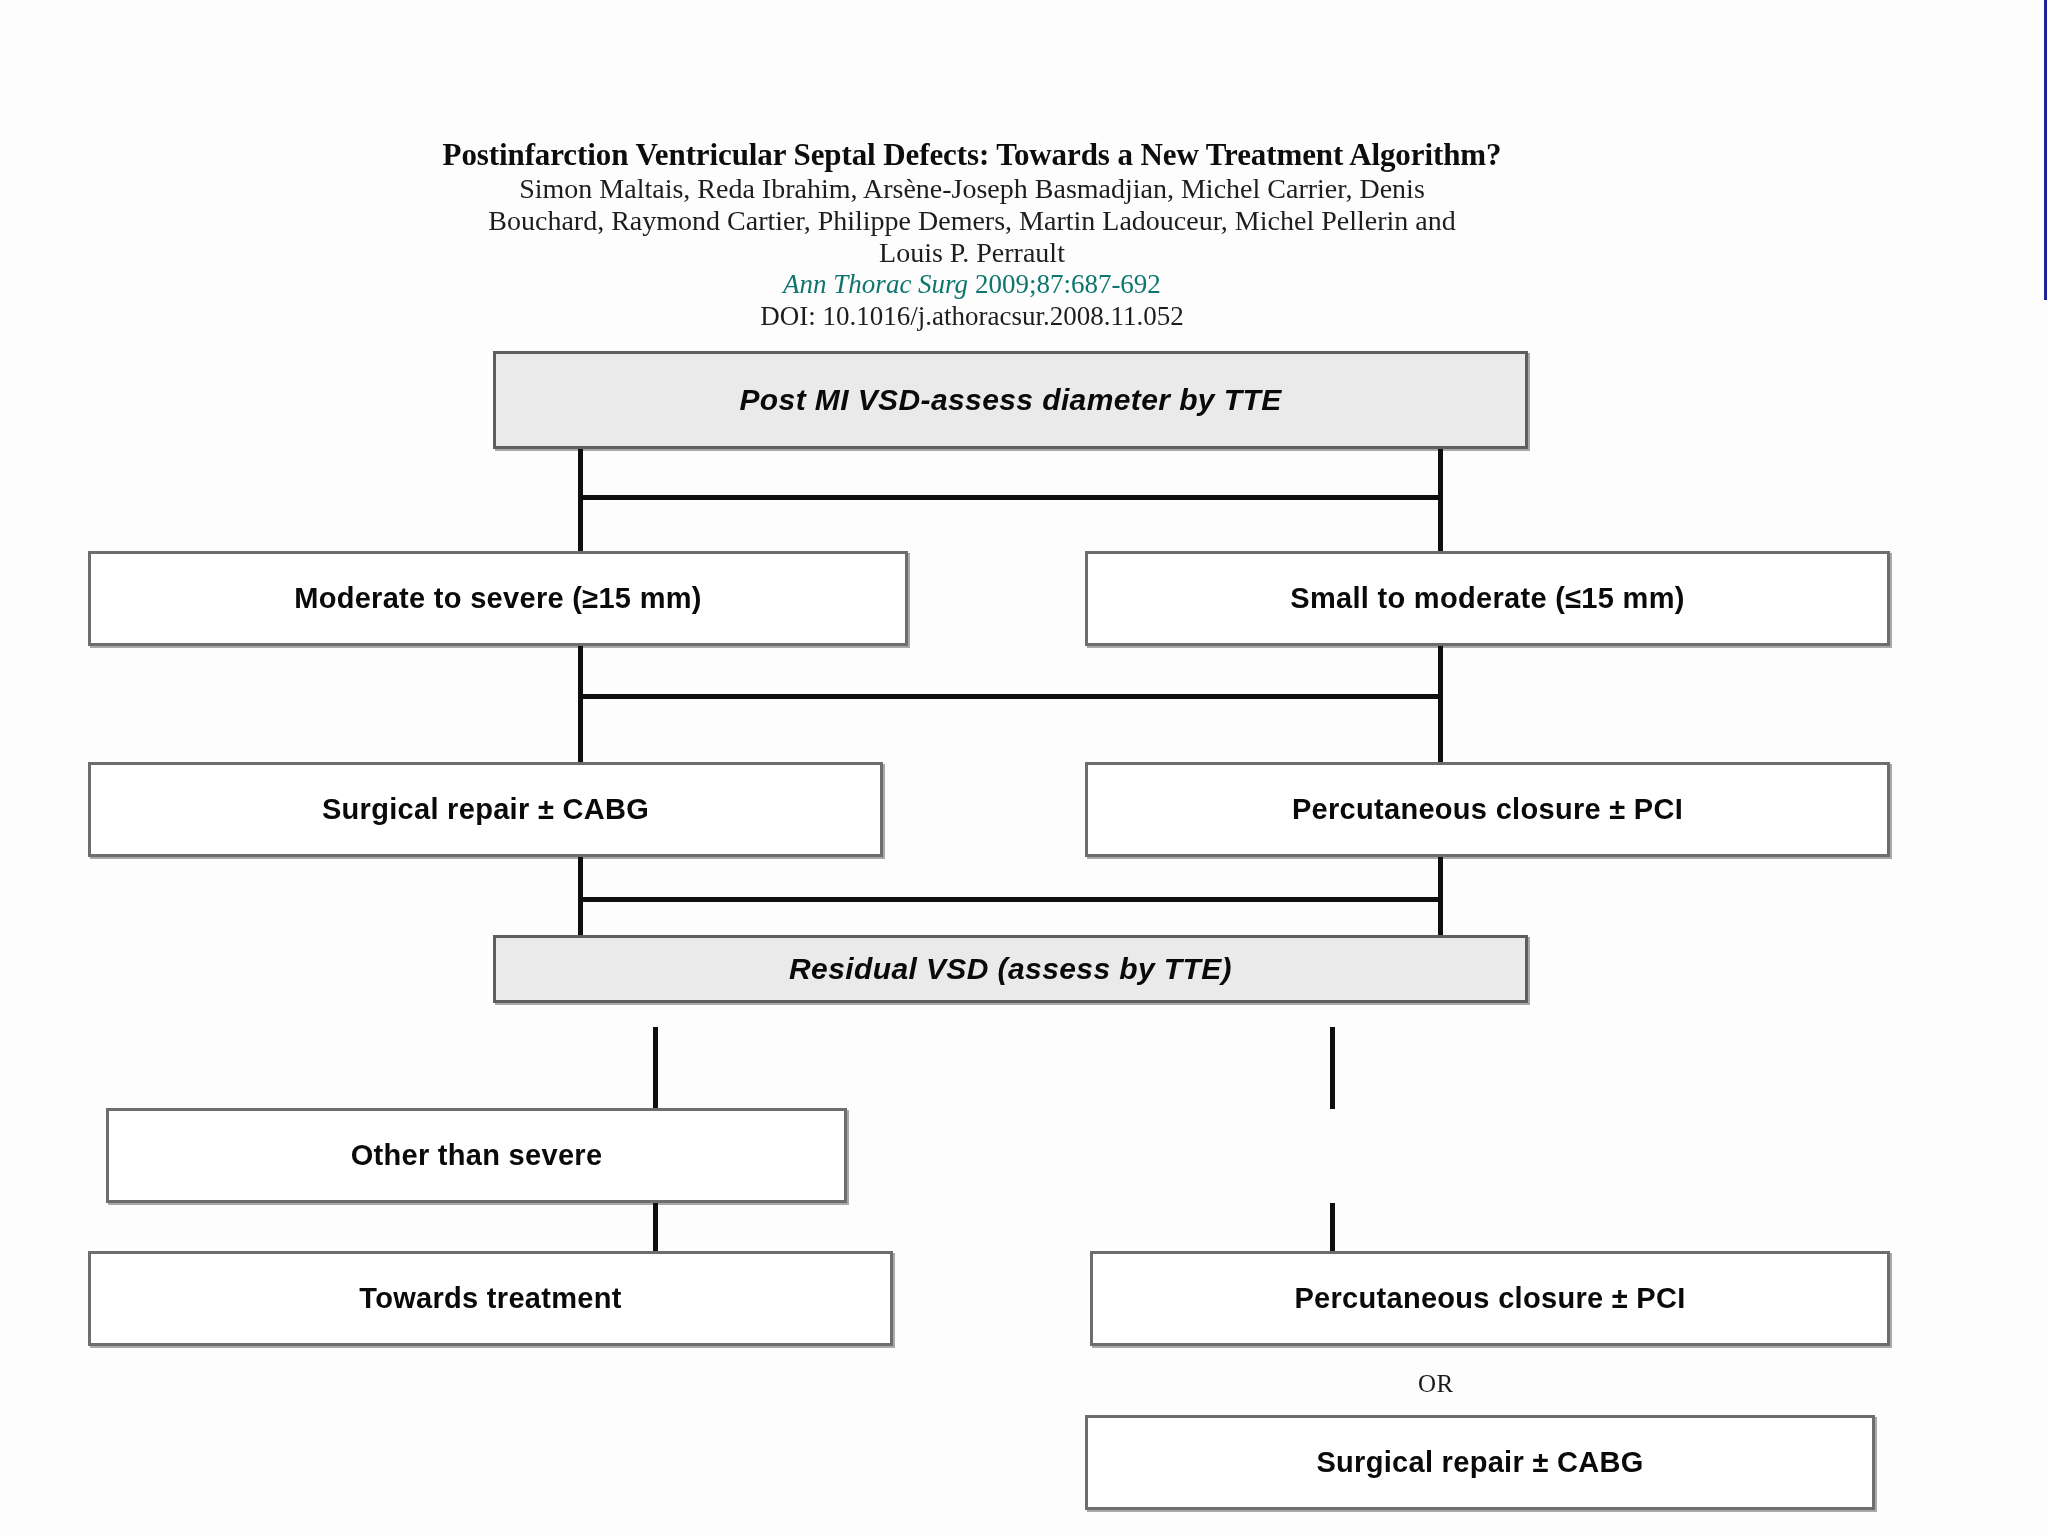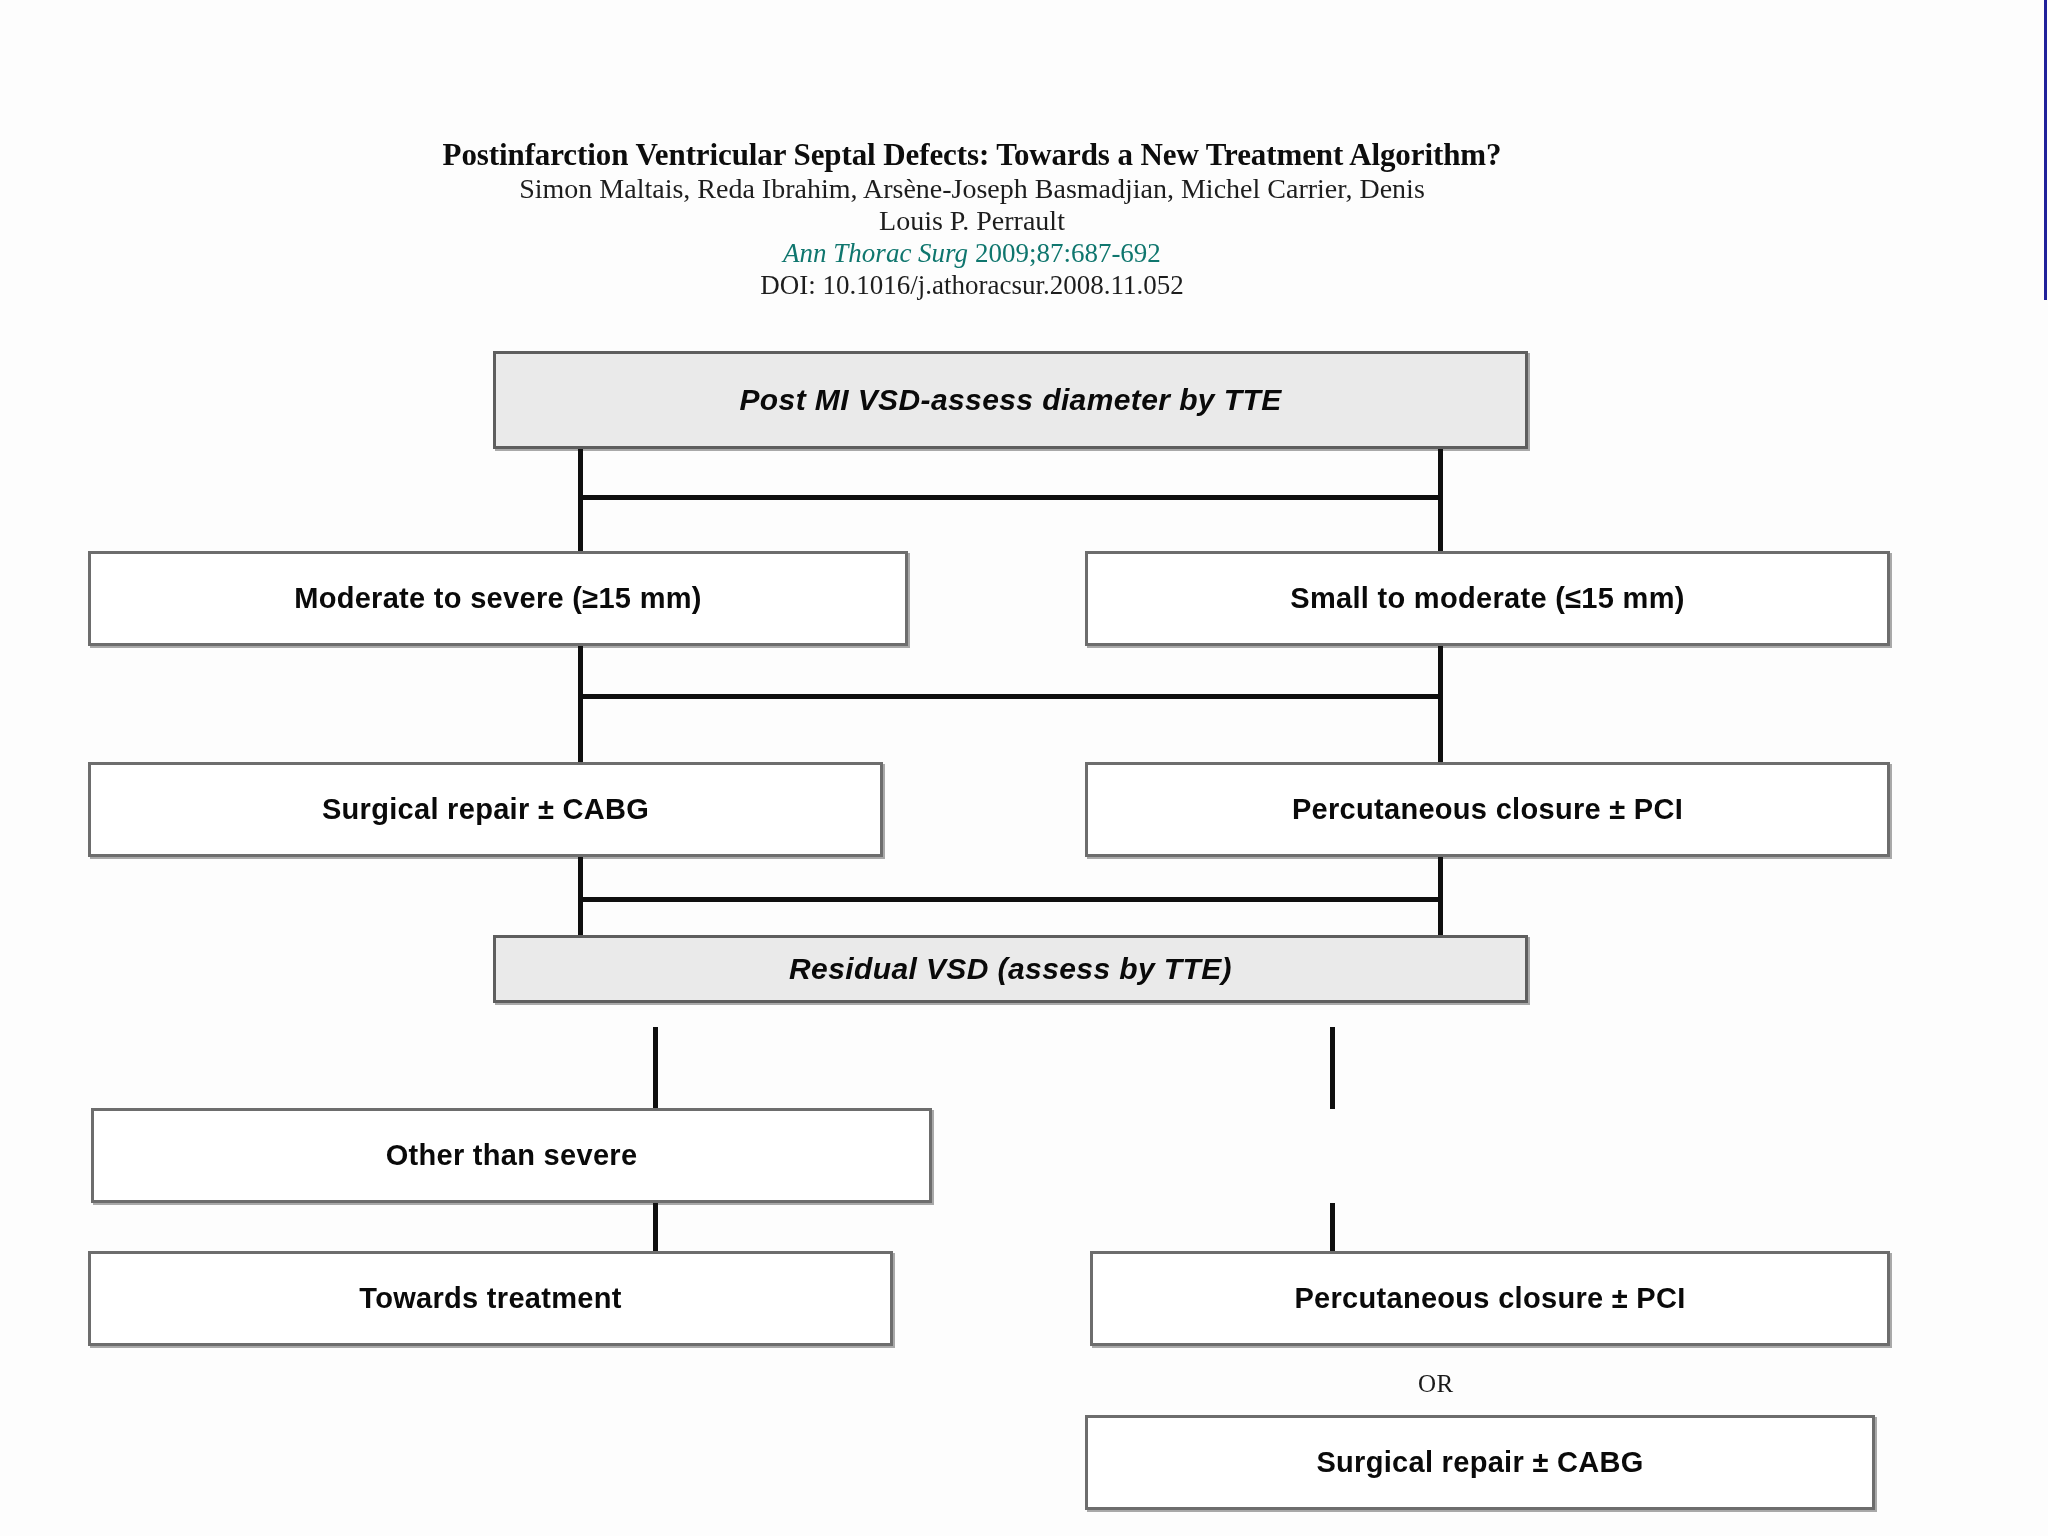--- a/index.html
+++ b/index.html
@@ -131,20 +131,21 @@
 <body>
 
 <div id="page">
 
   <div id="edge-line"></div>
 
   <div id="header">
     <div class="hdr-title">Postinfarction Ventricular Septal Defects: Towards a New Treatment Algorithm?</div>
     <div class="hdr-authors">
       <div>Simon Maltais, Reda Ibrahim, Arsène-Joseph Basmadjian, Michel Carrier, Denis</div>
+      <div>Bouchard, Raymond Cartier, Philippe Demers, Martin Ladouceur, Michel Pellerin and</div>
       <div>Louis P. Perrault</div>
     </div>
     <div class="hdr-cite">
       <span class="jrnl">Ann Thorac Surg</span><span>&nbsp;</span><span>2009;87:687-692</span>
     </div>
     <div class="hdr-doi">DOI: 10.1016/j.athoracsur.2008.11.052</div>
   </div>
 
   <div id="chart">
 
@@ -178,21 +179,21 @@
     <div class="vline" style="left:1438px; top:857px; height:88px;"></div>
     <div class="hline" style="left:578px; top:897px; width:865px;"></div>
 
     <div class="node shaded" style="left:493px; top:935px; width:1035px; height:68px;">
       <span class="label">Residual VSD (assess by TTE)</span>
     </div>
 
     <div class="vline" style="left:653px; top:1027px; height:82px;"></div>
     <div class="vline" style="left:1330px; top:1027px; height:82px;"></div>
 
-    <div class="node" style="left:91px; top:1108px; width:841px; height:95px;">
+    <div class="node" style="left:106px; top:1108px; width:741px; height:95px;">
       <span class="label">Other than severe</span>
     </div>
 
     <div class="vline" style="left:653px; top:1203px; height:49px;"></div>
     <div class="vline" style="left:1330px; top:1203px; height:49px;"></div>
 
     <div class="node" style="left:88px; top:1251px; width:805px; height:95px;">
       <span class="label">Towards treatment</span>
     </div>
     <div class="node" style="left:1090px; top:1251px; width:800px; height:95px;">

